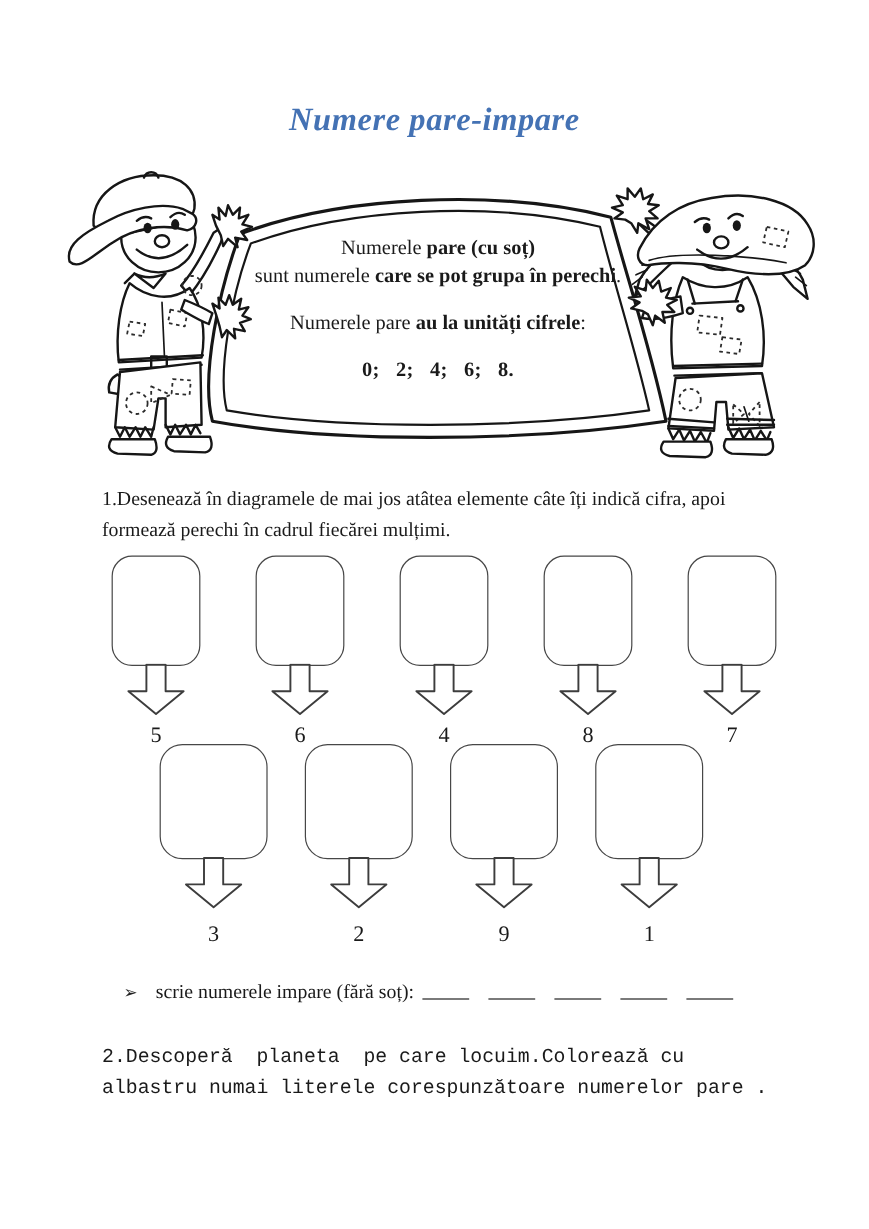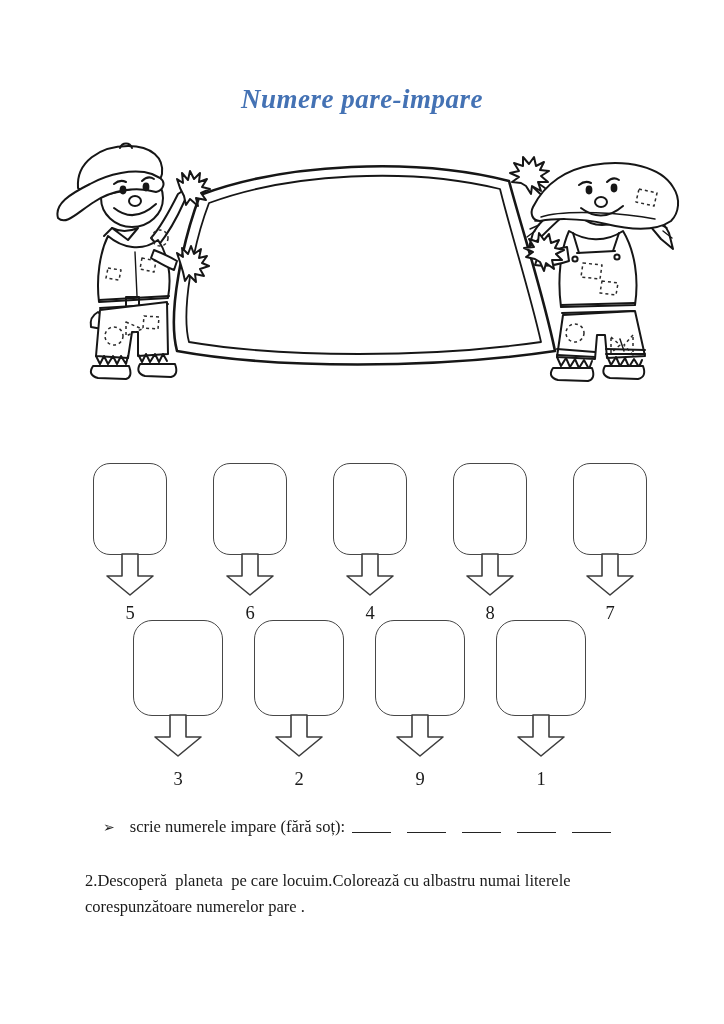--- a/index.html
+++ b/index.html
@@ -31,21 +31,21 @@
   svg .patch{ fill:none; stroke:#2c2c2c; stroke-width:1.5; stroke-dasharray:3 3; stroke-linejoin:round; }
   svg .thin { fill:none; stroke:#161616; stroke-width:1.4; stroke-linecap:round; }
   .banner-outline { fill:#ffffff; stroke:#161616; stroke-width:2.6; stroke-linejoin:round; }
   .banner-inline  { fill:none;    stroke:#161616; stroke-width:1.8; stroke-linejoin:round; }
   
   .exercise {
     position:absolute; left:85px; width:568px; font-size:16.5px; line-height:1.55;
     margin:0; white-space:pre-wrap;
   }
   .ex1 { top:403px; }
-  .ex2 { top:868px; }
+  .ex2 { top:868px;font-family:Liberation Mono, monospace; }
   
   .diagram-row { position:absolute; display:flex; }
   .row1 { top:463px; left:93px;  gap:46px; }
   .row2 { top:620px; left:133px; gap:31px; }
   .diagram { display:flex; flex-direction:column; align-items:center; }
   .box {
     width:74px; height:92px; border:1.5px solid #474747; border-radius:17px;
     background:#fff; box-sizing:border-box;
   }
   .row2 .box { width:90px; height:96px; border-radius:19px; }
@@ -178,22 +178,29 @@
         <path class="ln" d="M101,214 L140,215 M101,219 L140,219"></path>
         <path class="ln" d="M52,222 l4,9 5,-8 4,9 5,-8 4,9 5,-8 5,9 3,-8"></path>
         <path class="ln" d="M102,221 l4,9 5,-8 4,9 5,-8 4,9 5,-8 5,8 3,-7"></path>
       </g>
       <g>
         <path class="fw" d="M48,233 q-6,9 5,12 l30,1 q8,-2 4,-13 Z"></path>
         <path class="fw" d="M100,231 q-5,9 5,12 l28,1 q9,-2 5,-13 Z"></path>
       </g>
     </svg>
 
-  </div>
-
+    <div class="banner-text">
+      <p><span>Numerele </span><b>pare (cu soț)</b></p>
+      <p><span>sunt numerele </span><b>care se pot grupa în perechi</b><span>.</span></p>
+      <p class="sp1"><span>Numerele pare </span><b>au la unități cifrele</b><span>:</span></p>
+      <p class="digits"><b>0; 2; 4; 6; 8.</b></p>
+    </div>
+  </div>
+
+  <p class="exercise ex1">1.Desenează în diagramele de mai jos atâtea elemente câte îți indică cifra, apoi formează perechi în cadrul fiecărei mulțimi.</p>
 
   <div class="diagram-row row1">
   <div class="diagram">
     <div class="box"></div>
     <svg class="arrow-svg" viewBox="0 0 52 44" aria-hidden="true">
       <path d="M18 1 L34 1 L34 23 L49 23 L26 42 L3 23 L18 23 Z"></path>
     </svg>
     <div class="num">5</div>
   </div>
 

